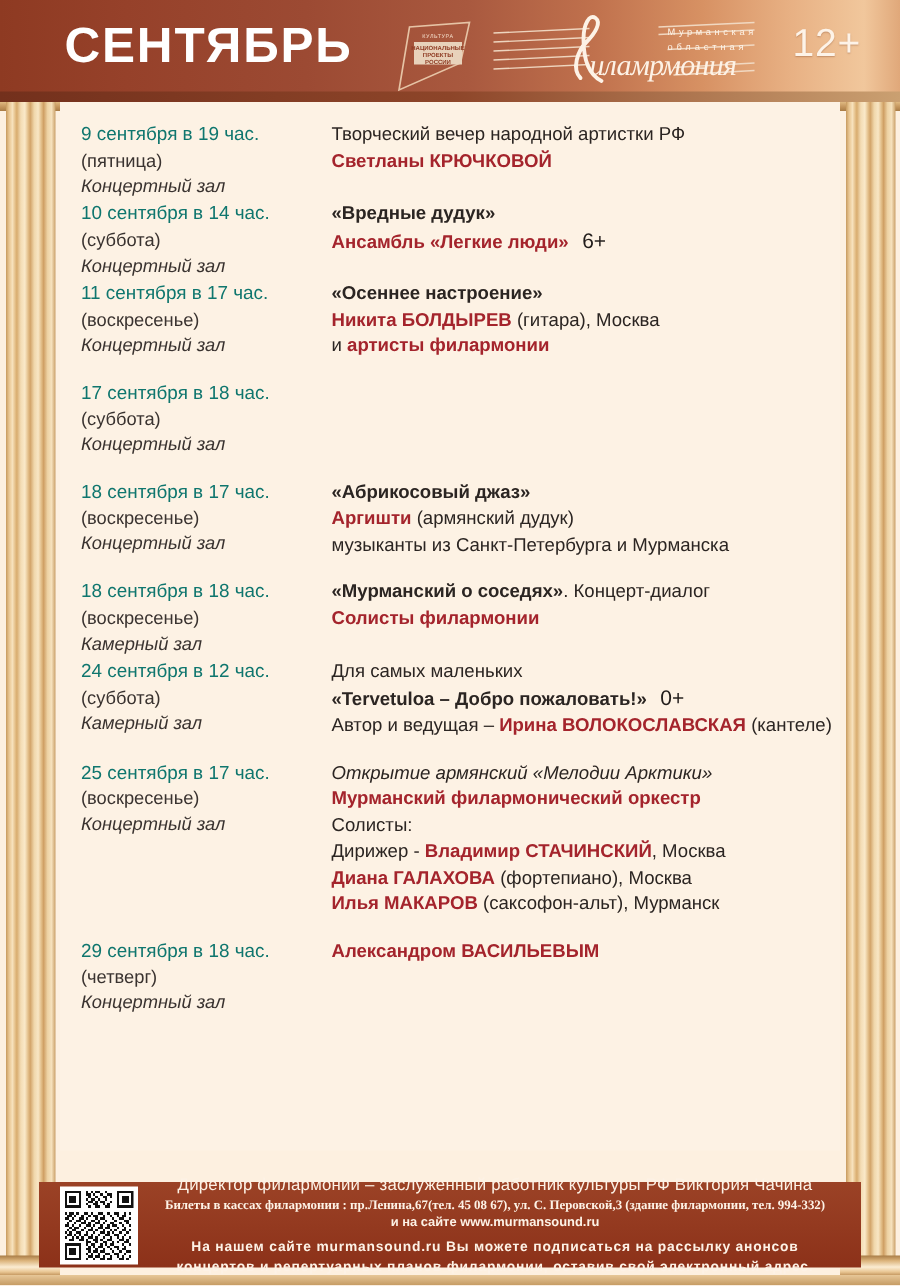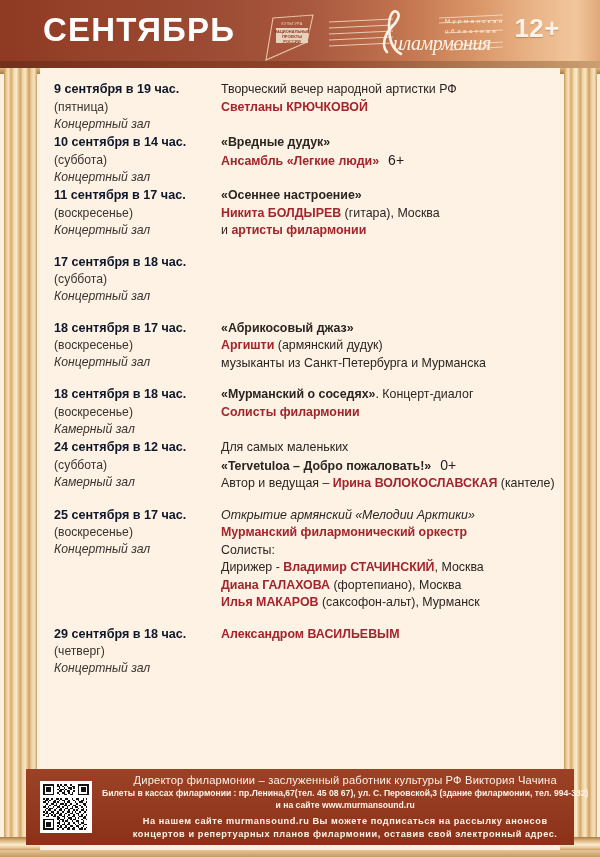--- a/index.html
+++ b/index.html
@@ -119,25 +119,25 @@
     position: absolute;
     left: 327px;
     top: 6px;
     width: 180px;
     height: 60px;
   }
   .ph-logo svg { display: block; }
 
   .age-badge-header {
     position: absolute;
-    right: 40px;
+    right: 26px;
     top: 13px;
     color: #fdf3e8;
     font-size: 26px;
-    font-weight: bold;
+    font-weight: normal;
     letter-spacing: 0.5px;
     font-family: "Liberation Sans", "DejaVu Sans", sans-serif;
     text-shadow: 0 1px 1px rgba(120,60,30,.35);
   }
 
   
   .program {
     position: absolute;
     left: 40px;
     right: 40px;
@@ -159,22 +159,22 @@
   }
   .event + .event { margin-top: 0px; }
 
   .when {
     width: 167px;
     flex: 0 0 167px;
     padding-top: 1px;
   }
   .when .date {
     font-size: 12.6px;
-    font-weight: bold;
-    color: #0f172a;
+    font-weight: normal;
+    color: #0f766e;
     line-height: 17.5px;
     white-space: nowrap;
   }
   .when .day {
     font-size: 12.2px;
     color: #3a3330;
     line-height: 17px;
     white-space: nowrap;
   }
   .when .hall {
@@ -205,21 +205,21 @@
     padding-left: 9px;
     font-weight: normal;
   }
 
   
   .footer {
     position: absolute;
     left: 26px;
     right: 26px;
     bottom: 12px;
-    height: 76px;
+    height: 57px;
     background: linear-gradient(to bottom, #9b4226 0%, #93391f 55%, #8c3119 100%);
     z-index: 4;
     display: flex;
     align-items: center;
     padding: 0 10px;
     box-sizing: border-box;
   }
   .qr {
     width: 52px;
     height: 52px;
@@ -241,20 +241,21 @@
     font-size: 11.2px;
     line-height: 15px;
     letter-spacing: 0.15px;
     white-space: nowrap;
   }
   .f-tickets {
     font-size: 8.6px;
     line-height: 11.5px;
     font-weight: bold;
     white-space: nowrap;
+    font-family: Liberation Serif, serif;
   }
   .f-site {
     font-size: 8.6px;
     line-height: 11.5px;
     font-weight: bold;
   }
   .f-sub {
     font-size: 9.2px;
     line-height: 13px;
     font-weight: bold;

